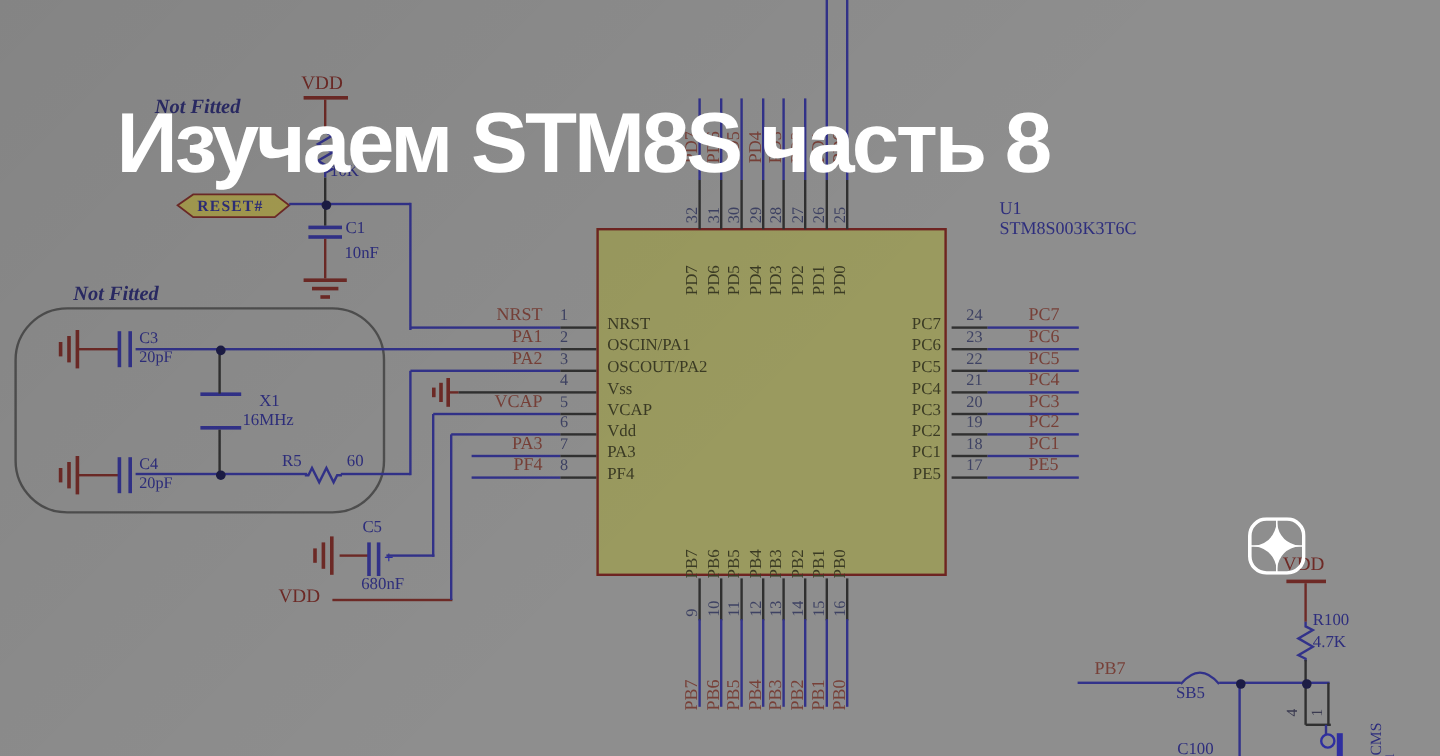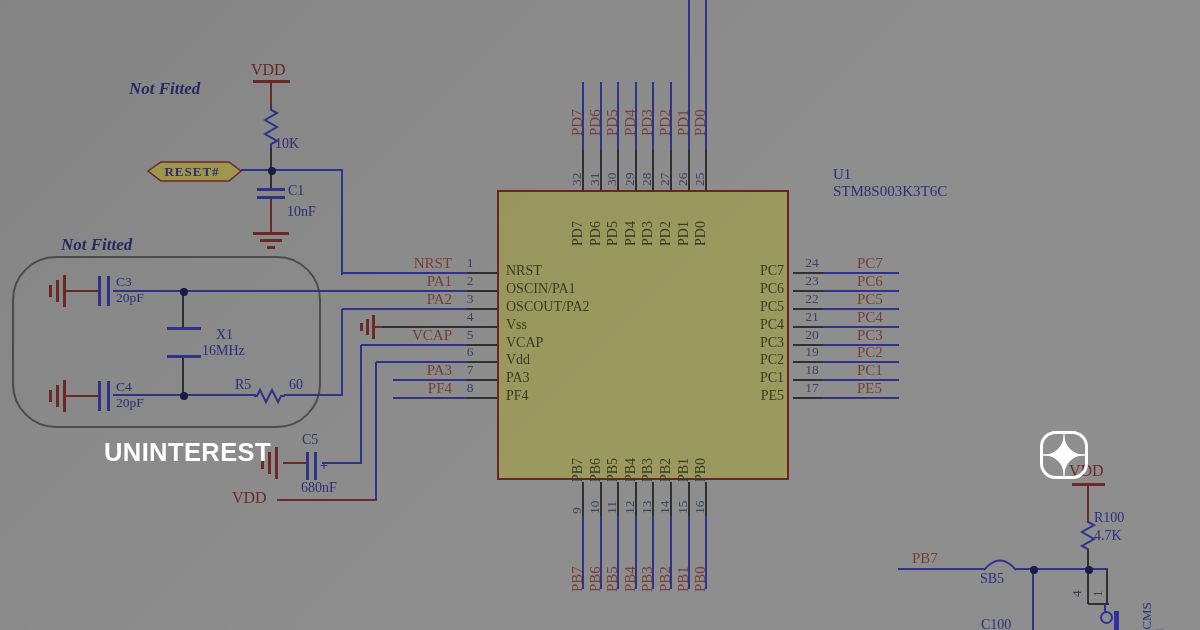--- a/index.html
+++ b/index.html
@@ -301,21 +301,21 @@
       <div style="left: 360px; top: 323px; width: 3px; height: 8px; background: rgb(110, 42, 38);"></div>
       <div style="left: 268px; top: 167px; width: 8px; height: 8px; background: rgb(28, 28, 69); border-radius: 50%;"></div>
       <div style="left: 180px; top: 288px; width: 8px; height: 8px; background: rgb(28, 28, 69); border-radius: 50%;"></div>
       <div style="left: 180px; top: 392px; width: 8px; height: 8px; background: rgb(28, 28, 69); border-radius: 50%;"></div>
       <div style="left: 1030px; top: 566px; width: 8px; height: 8px; background: rgb(28, 28, 69); border-radius: 50%;"></div>
       <div style="left: 1085px; top: 566px; width: 8px; height: 8px; background: rgb(28, 28, 69); border-radius: 50%;"></div>
     </div>
 
   <div class="vignette"></div>
 
-  <div class="channel">UNINTEREST</div>
+  <div class="title">Изучаем STM8S часть 8</div>
 
   <svg class="zen" viewBox="0 0 48 48">
     <rect x="1.5" y="1.5" width="45" height="45" rx="14" fill="none" stroke="#ffffff" stroke-width="3"></rect>
     <line x1="24" y1="2" x2="24" y2="46" stroke="#ffffff" stroke-width="1.3"></line>
     <line x1="2" y1="24" x2="46" y2="24" stroke="#ffffff" stroke-width="1.3"></line>
     <path d="M24,4.5 Q26.3,21.7 43.5,24 Q26.3,26.3 24,43.5 Q21.7,26.3 4.5,24 Q21.7,21.7 24,4.5 Z" fill="#ffffff"></path>
   </svg>
 
 </div>
 

